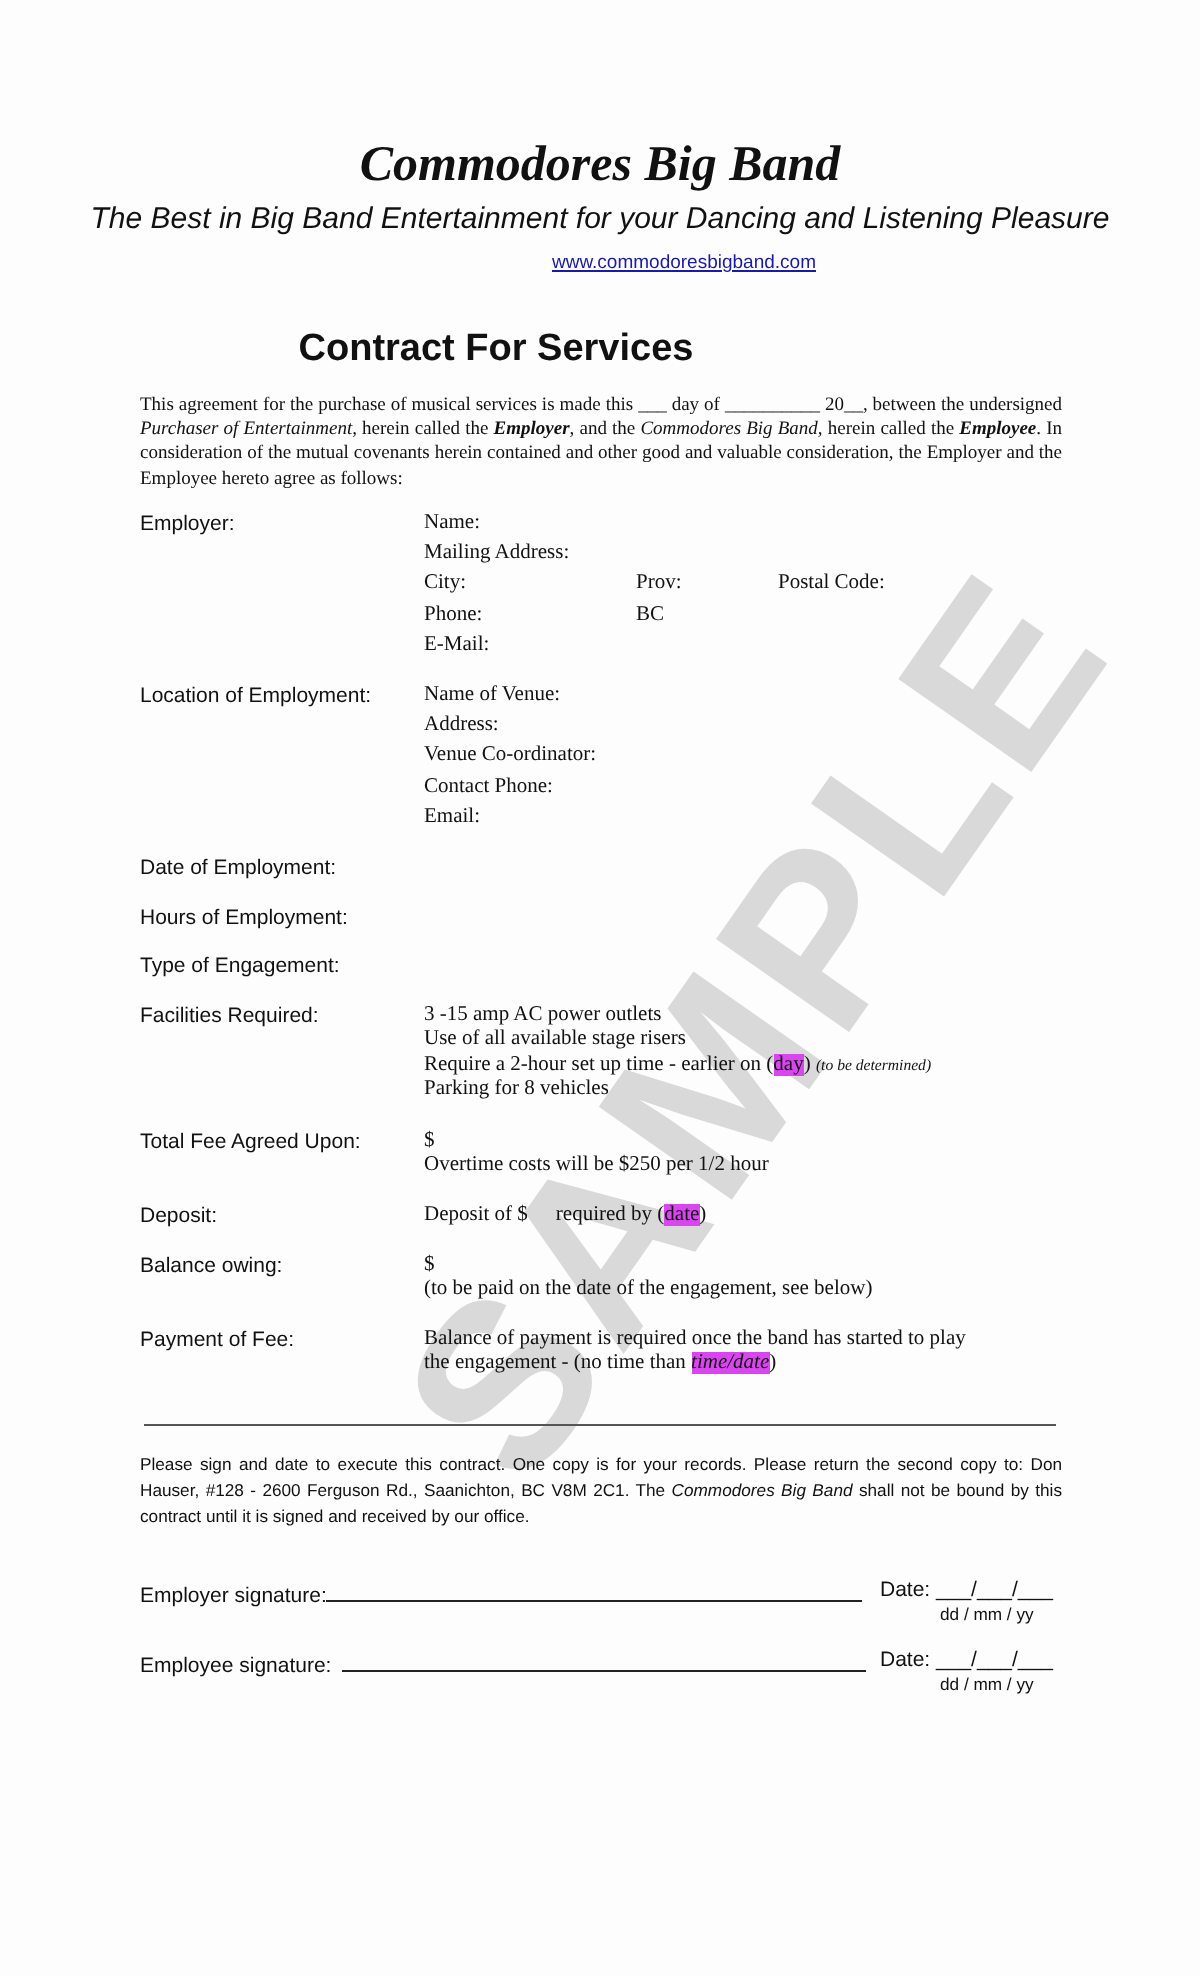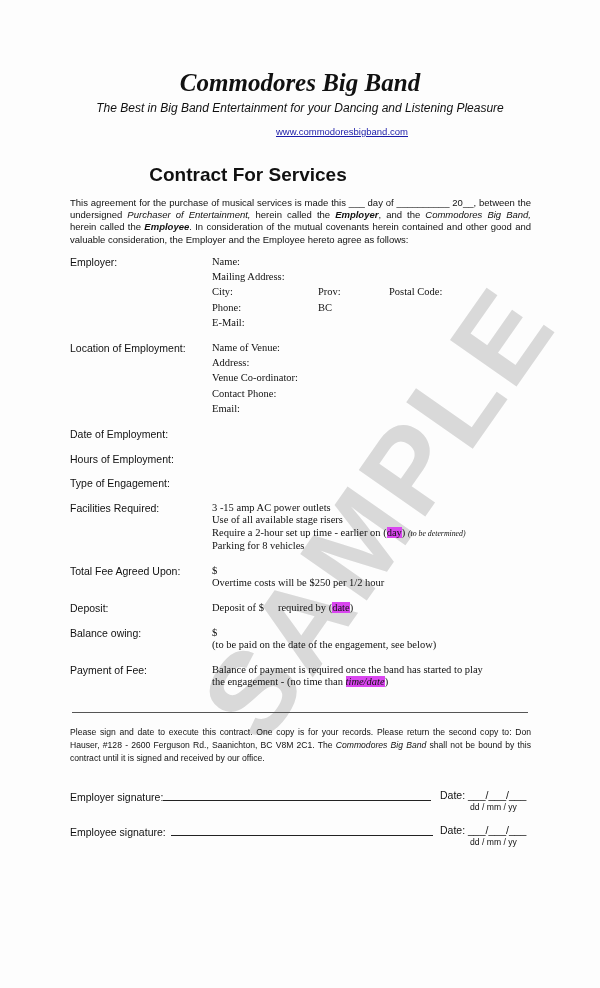--- a/index.html
+++ b/index.html
@@ -1,25 +1,25 @@
 <!DOCTYPE html>
 <html><head>
 <meta charset="utf-8">
 <style>
   html, body { margin:0; padding:0; }
   body { width:600px; height:988px; background:#fdfdfd; position:relative; overflow:hidden;
          font-family:"Liberation Sans", sans-serif; color:#111; font-size:10.5px; }
   .abs { position:absolute; }
   .title { left:0; width:600px; top:69px; text-align:center; font-family:"Liberation Serif", serif;
            font-weight:bold; font-style:italic; font-size:25px; color:#111; }
-  .tagline { left:0; width:600px; top:101px; text-align:center; font-style:italic; font-size:12px; }
+  .tagline { left:0; width:600px; top:101px; text-align:center; font-style:italic; font-size:15px; }
   .url { left:0; width:600px; top:126px; text-align:center; font-size:9.5px;margin-left:42px; }
   .url a { color:#1a1aa8; text-decoration:underline; }
   .heading { left:0; width:496px; top:164px; text-align:center; font-weight:bold; font-size:19px; }
-  .intro { left:70px; width:461px; top:197px; font-size:9.5px; line-height:12.2px; text-align:justify; }
+  .intro { left:70px; width:461px; top:197px; font-size:9.5px; line-height:12.2px; text-align:justify;font-family:Liberation Serif, serif; }
   .row-label { left:70px; font-size:10.5px; }
   .row-val { left:212px; font-size:10.5px; line-height:15.2px;font-family:Liberation Serif, serif; }
   .hl { background:#d946ef; }
   .small-it { font-style:italic; font-size:7.8px; }
   .divider { left:72px; top:712px; width:456px; height:1px; background:#555; }
   .footer-note { left:70px; width:461px; top:726px; font-size:8.6px; line-height:12.8px; text-align:justify; }
   .sig-row { left:70px; width:461px; font-size:10.5px; }
   .sig-line { display:inline-block; border-bottom:1px solid #222; height:11px; vertical-align:baseline; }
   .dmy { font-size:8.6px; }
   .watermark { left:120px; top:445px; font-size:118px; font-weight:bold; color:#d9d9d9;

